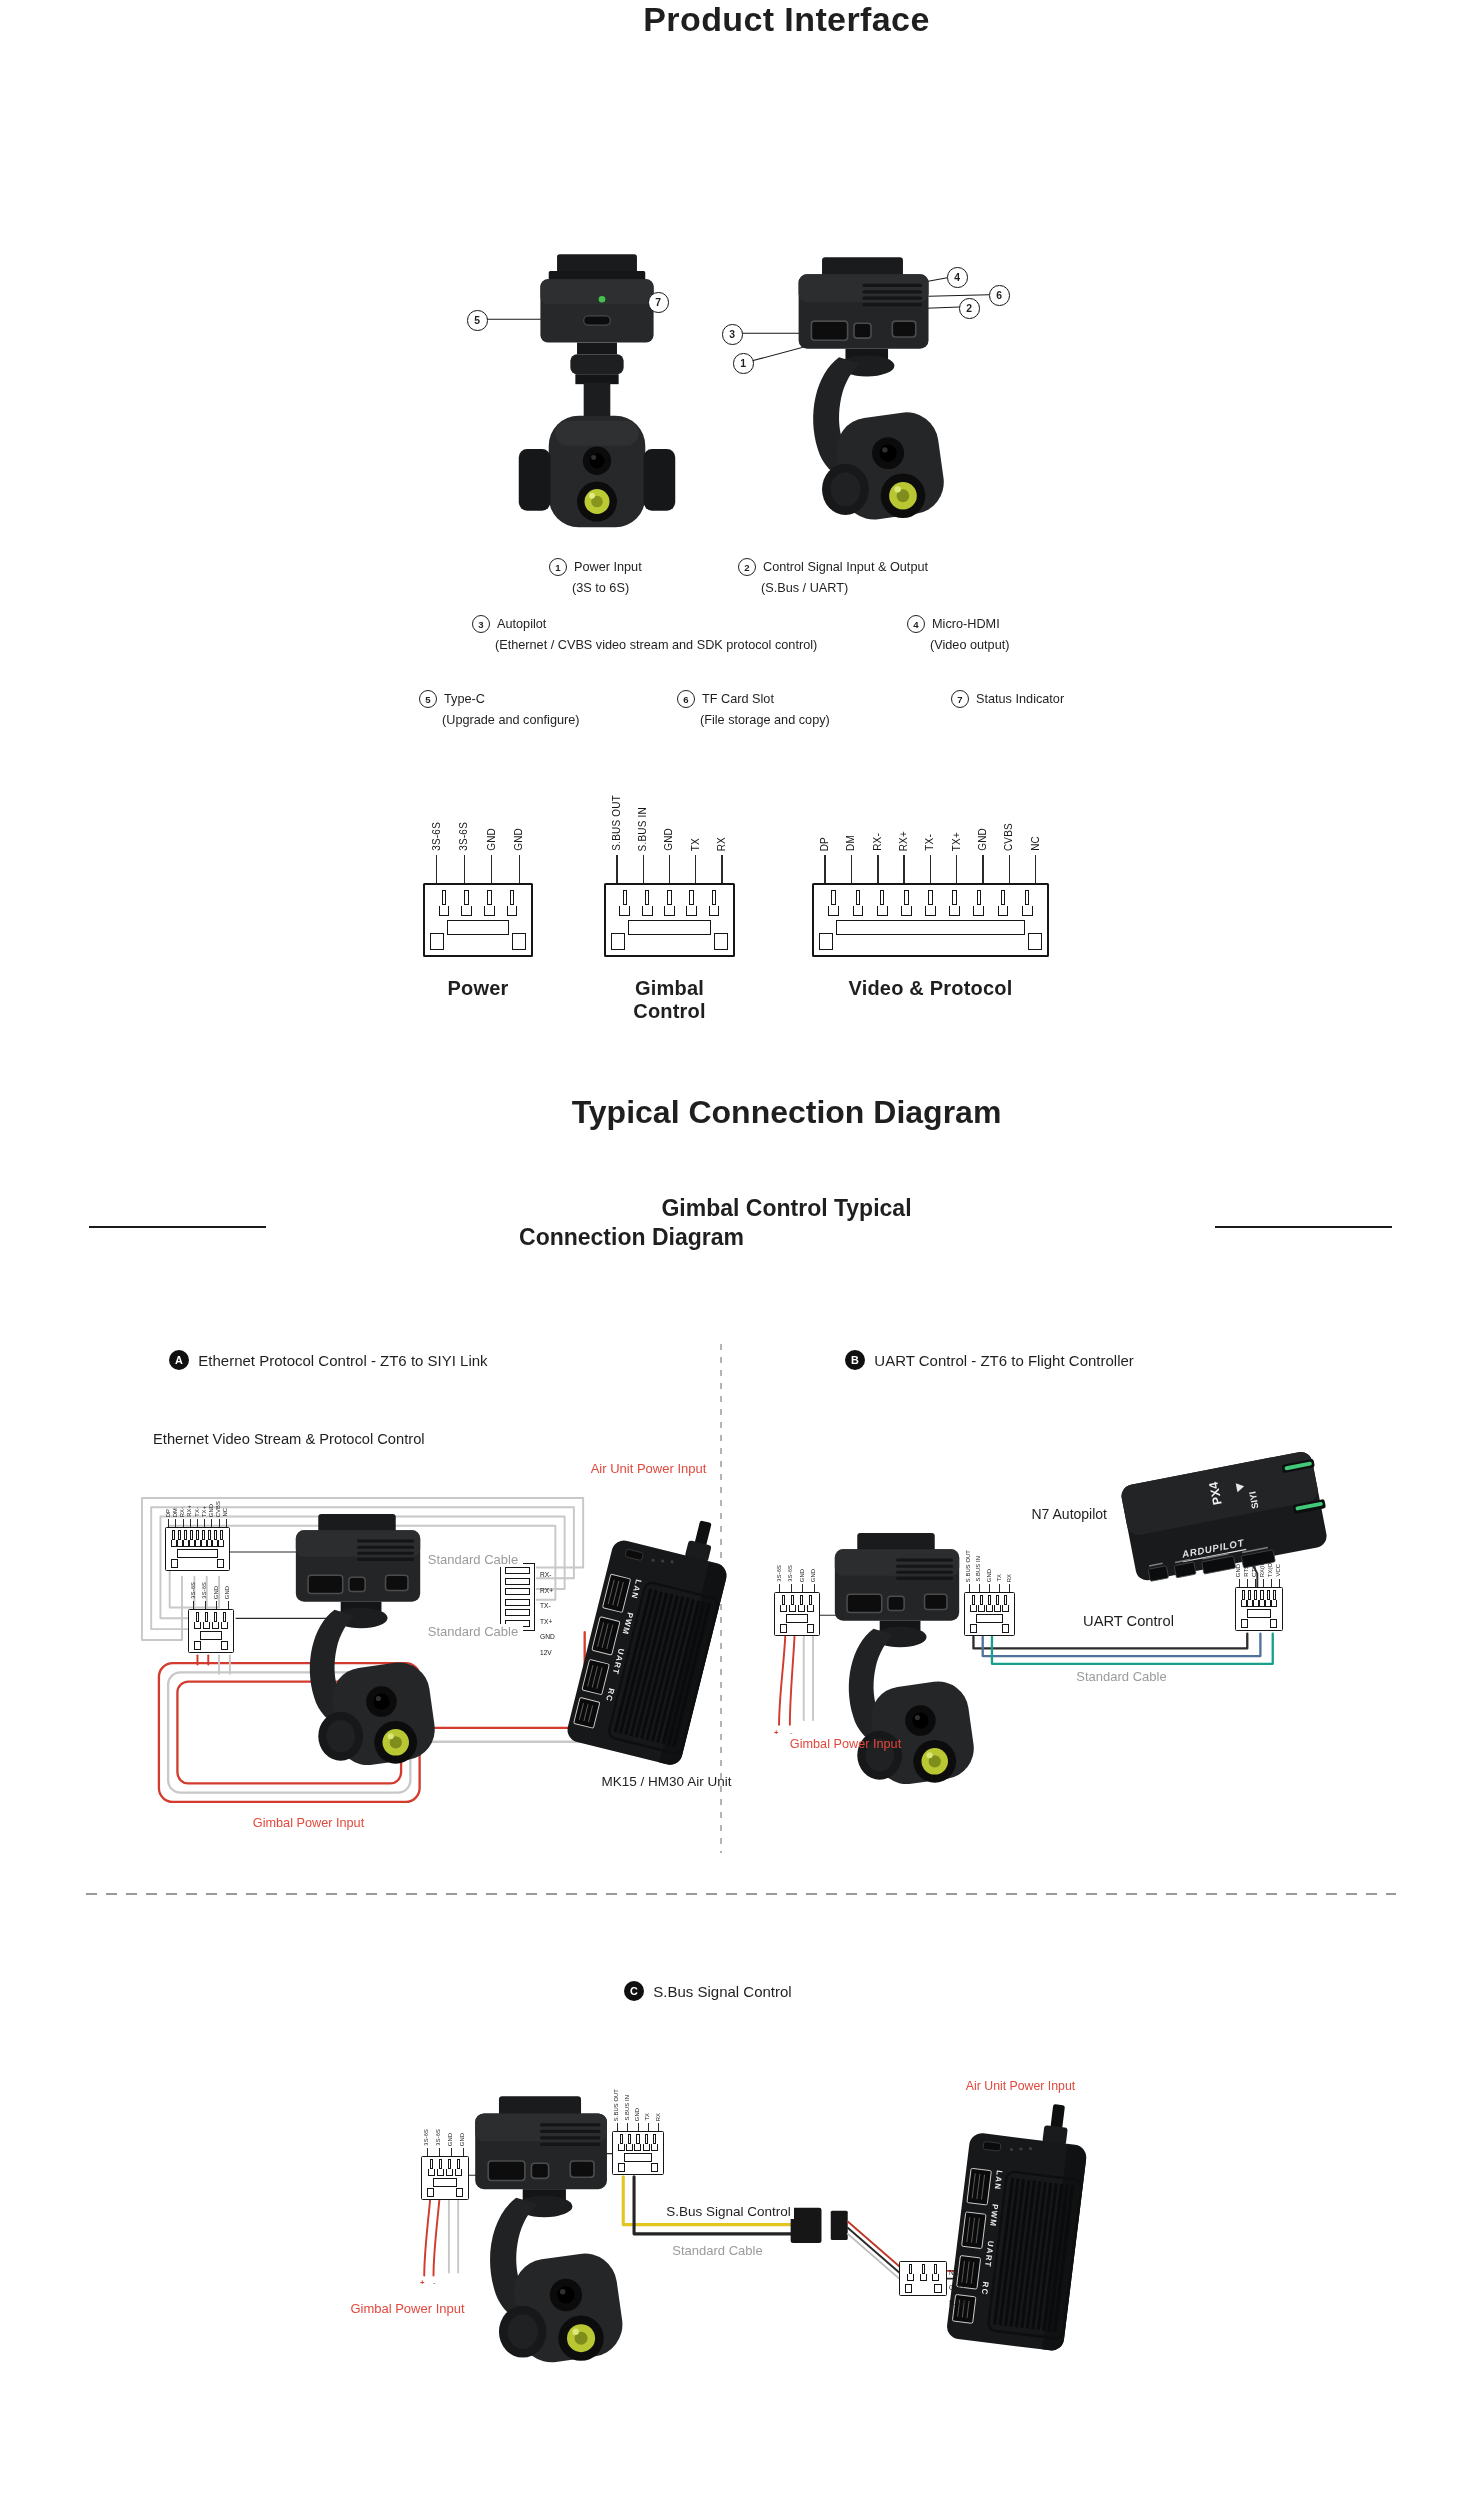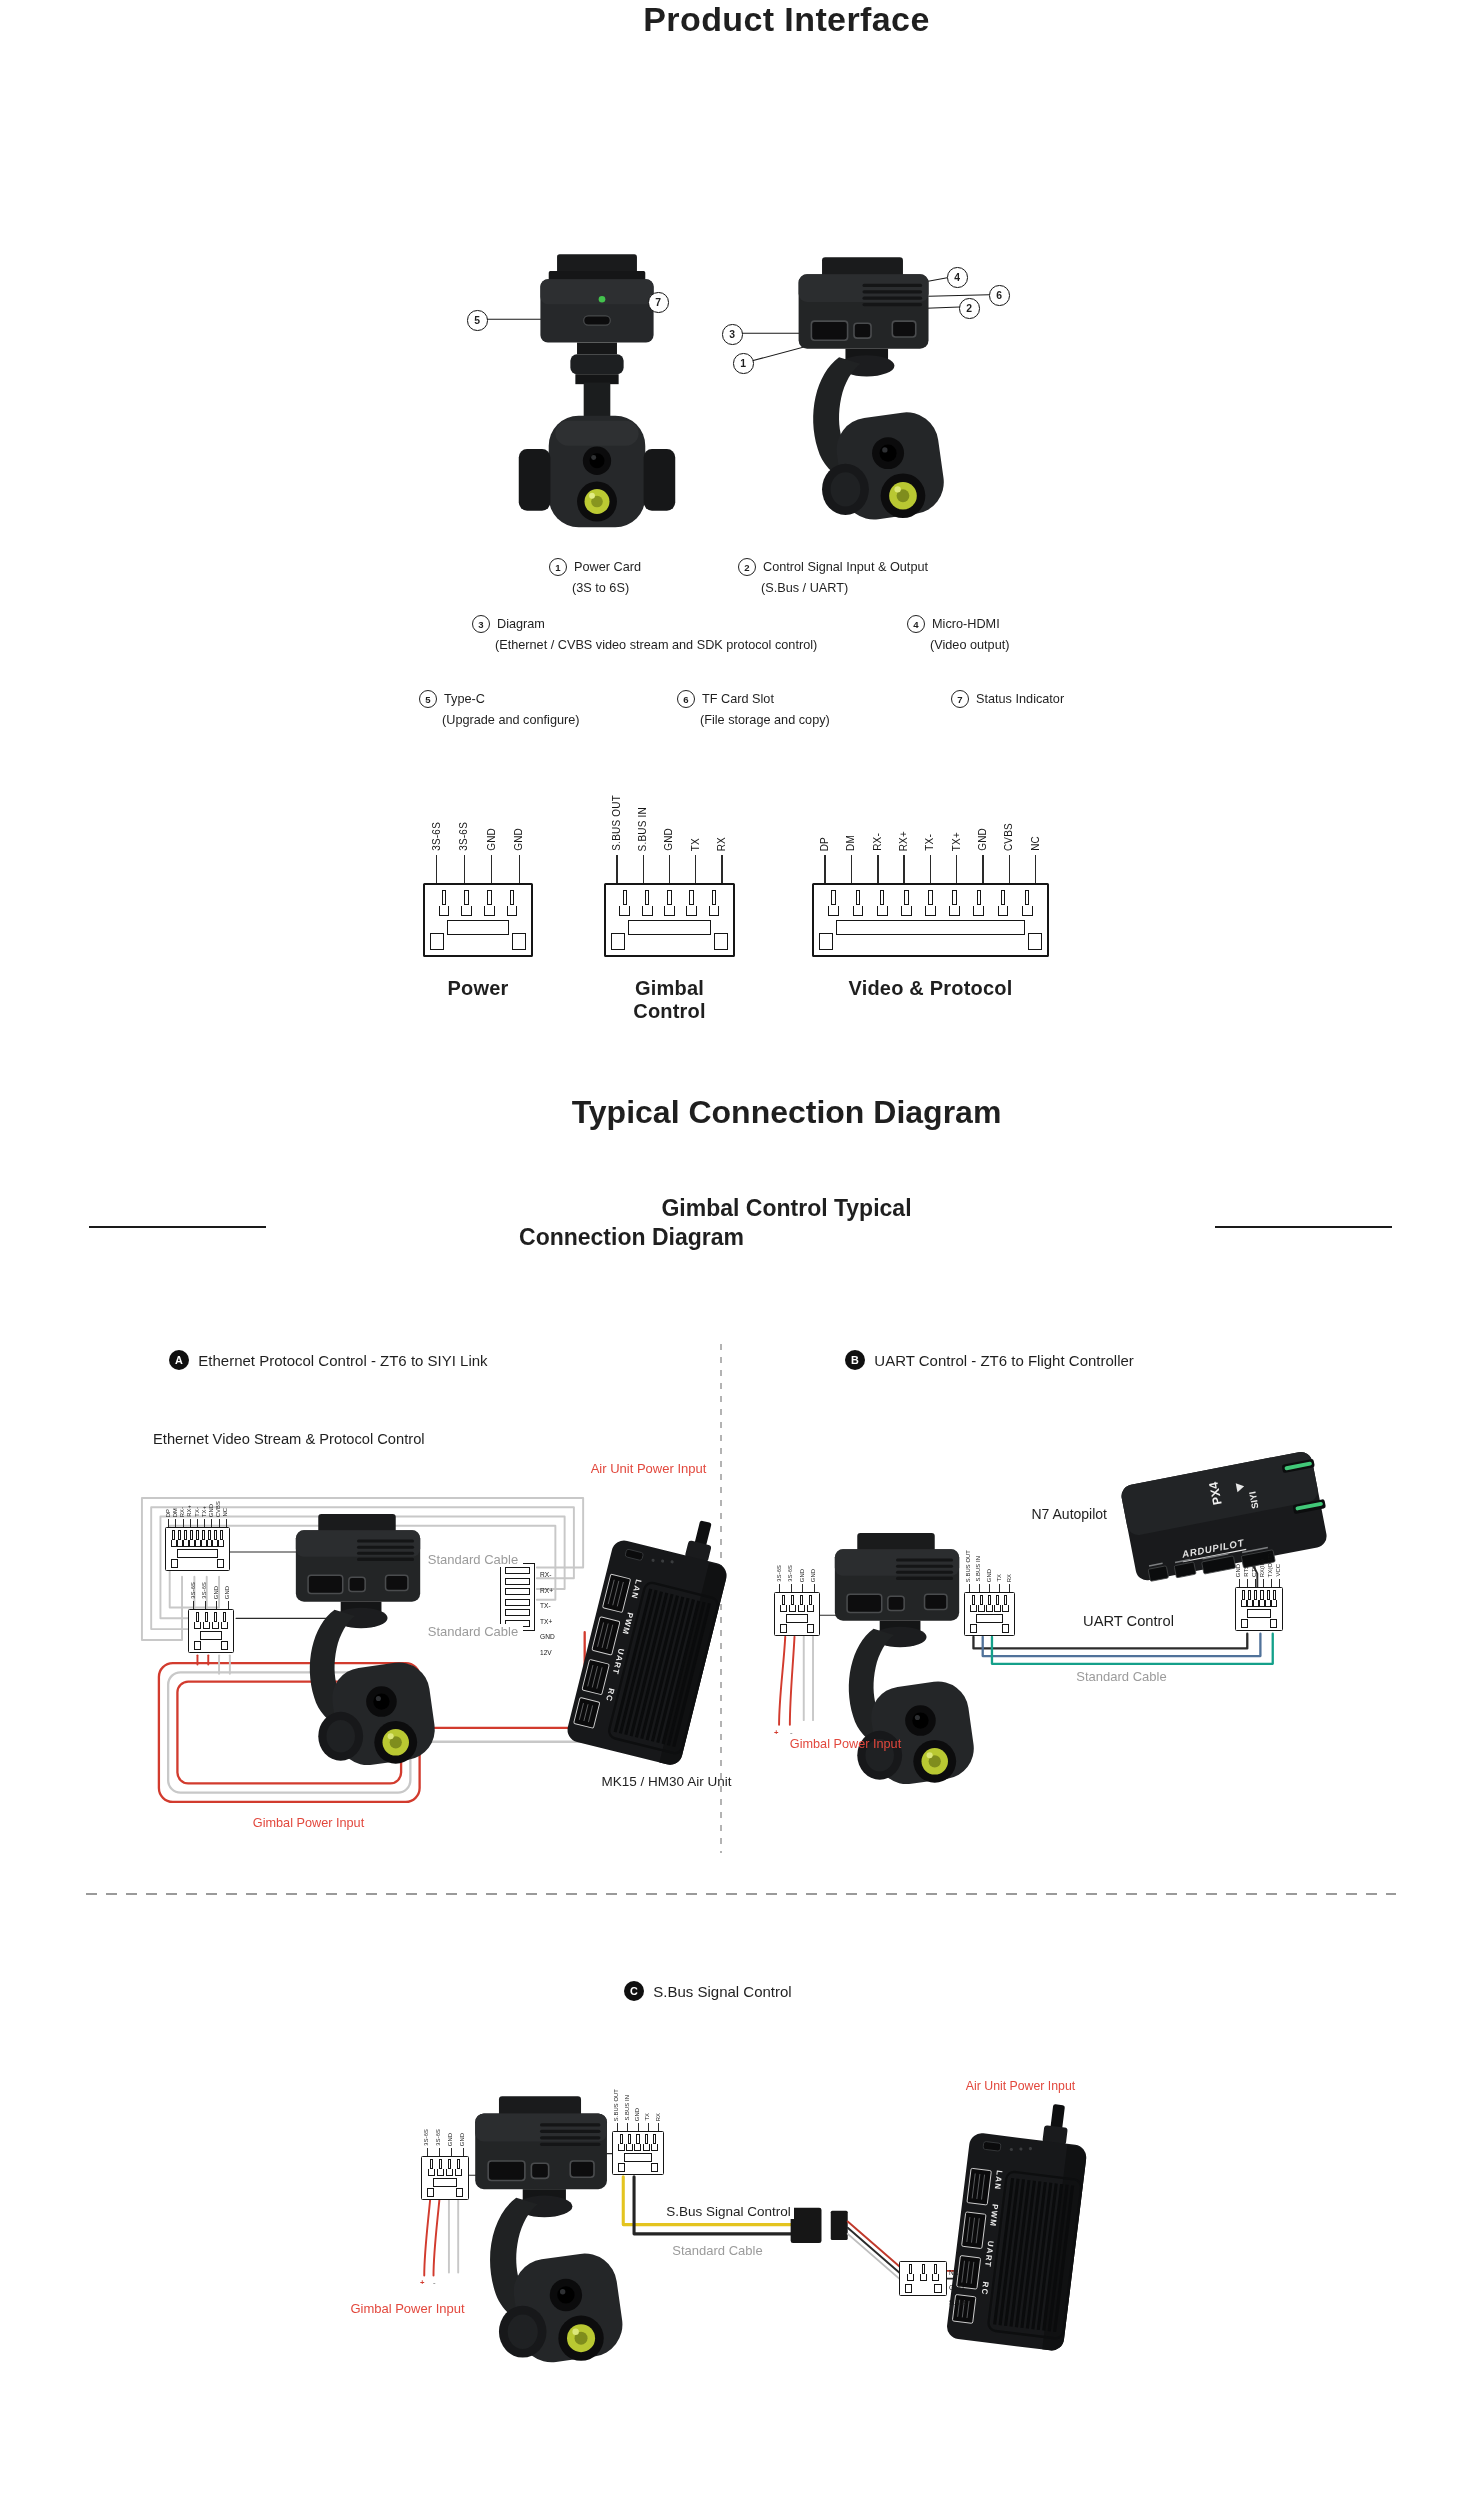--- a/index.html
+++ b/index.html
@@ -245,35 +245,35 @@
 <div class="callout" style="left:648px;top:292px">7</div>
 <div class="callout" style="left:722px;top:324px">3</div>
 <div class="callout" style="left:733px;top:353px">1</div>
 <div class="callout" style="left:947px;top:267px">4</div>
 <div class="callout" style="left:989px;top:285px">6</div>
 <div class="callout" style="left:959px;top:298px">2</div>
 
 <div class="leg z3" style="left:549px;top:558px">
   <div class="row">
       <span class="cnum">1</span>
-      <span>Power Card</span>
+      <span>Power Input</span>
     </div>
   <div class="s">(3S to 6S)</div>
 </div>
 <div class="leg z3" style="left:738px;top:558px">
   <div class="row">
       <span class="cnum">2</span>
       <span>Control Signal Input &amp; Output</span>
     </div>
   <div class="s">(S.Bus / UART)</div>
 </div>
 <div class="leg z3" style="left:472px;top:615px">
   <div class="row">
       <span class="cnum">3</span>
-      <span>Diagram</span>
+      <span>Autopilot</span>
     </div>
   <div class="s">(Ethernet / CVBS video stream and SDK protocol control)</div>
 </div>
 <div class="leg z3" style="left:907px;top:615px">
   <div class="row">
       <span class="cnum">4</span>
       <span>Micro-HDMI</span>
     </div>
   <div class="s">(Video output)</div>
 </div>

